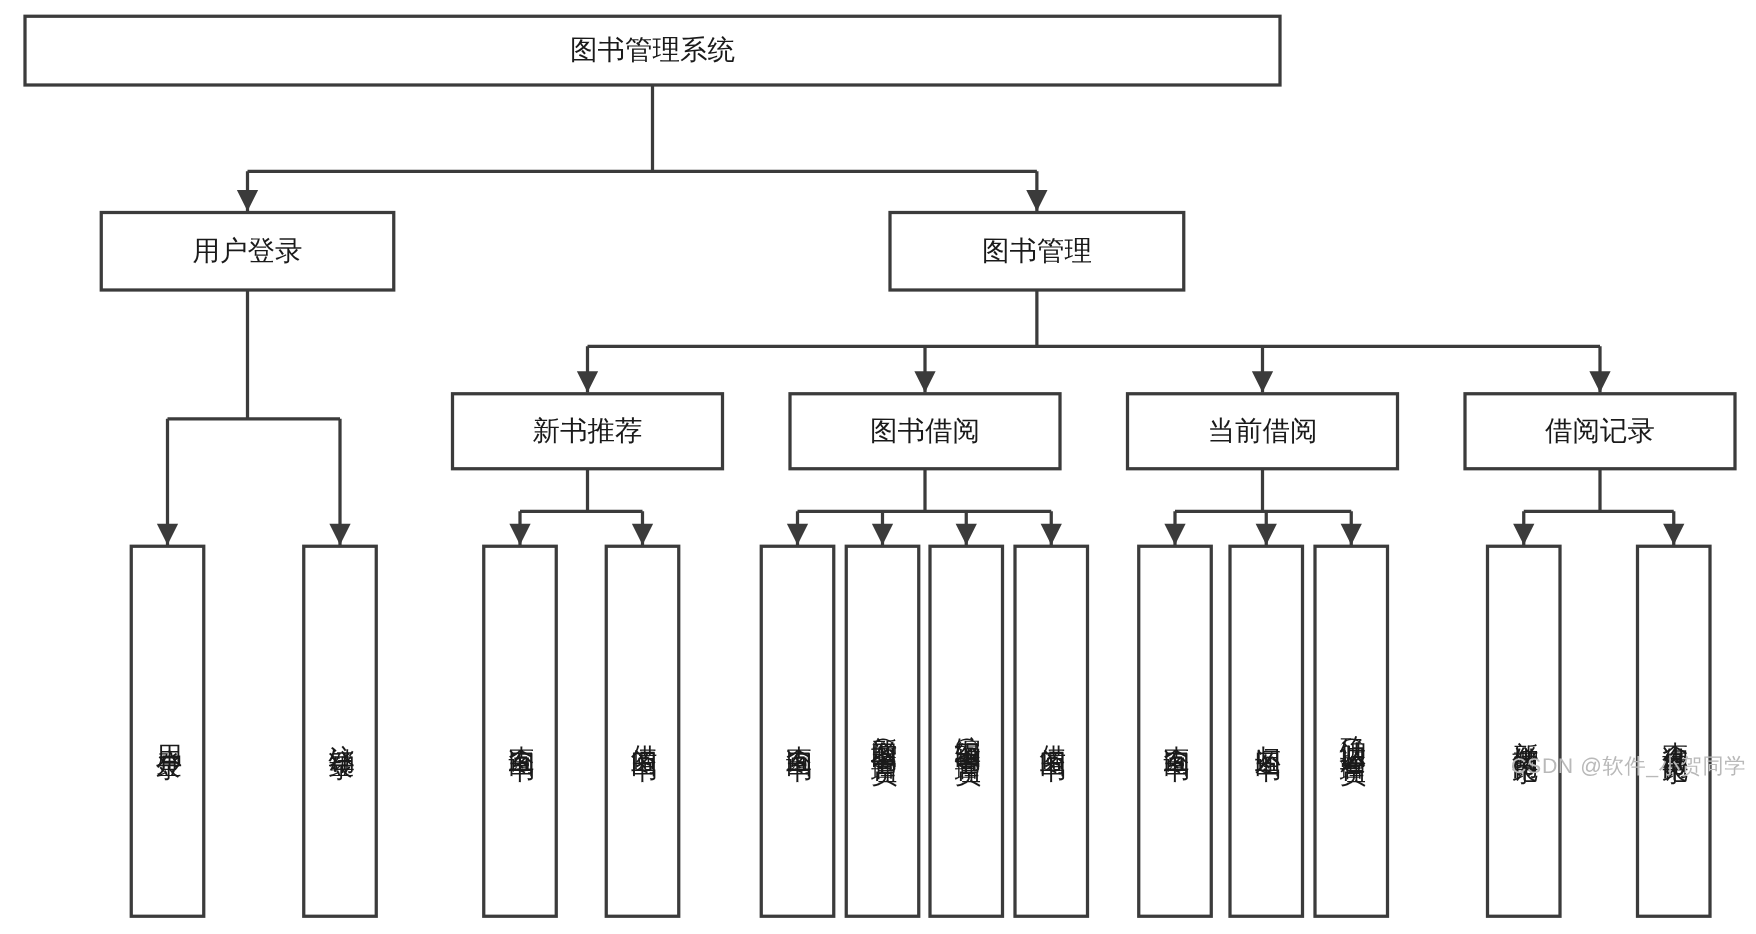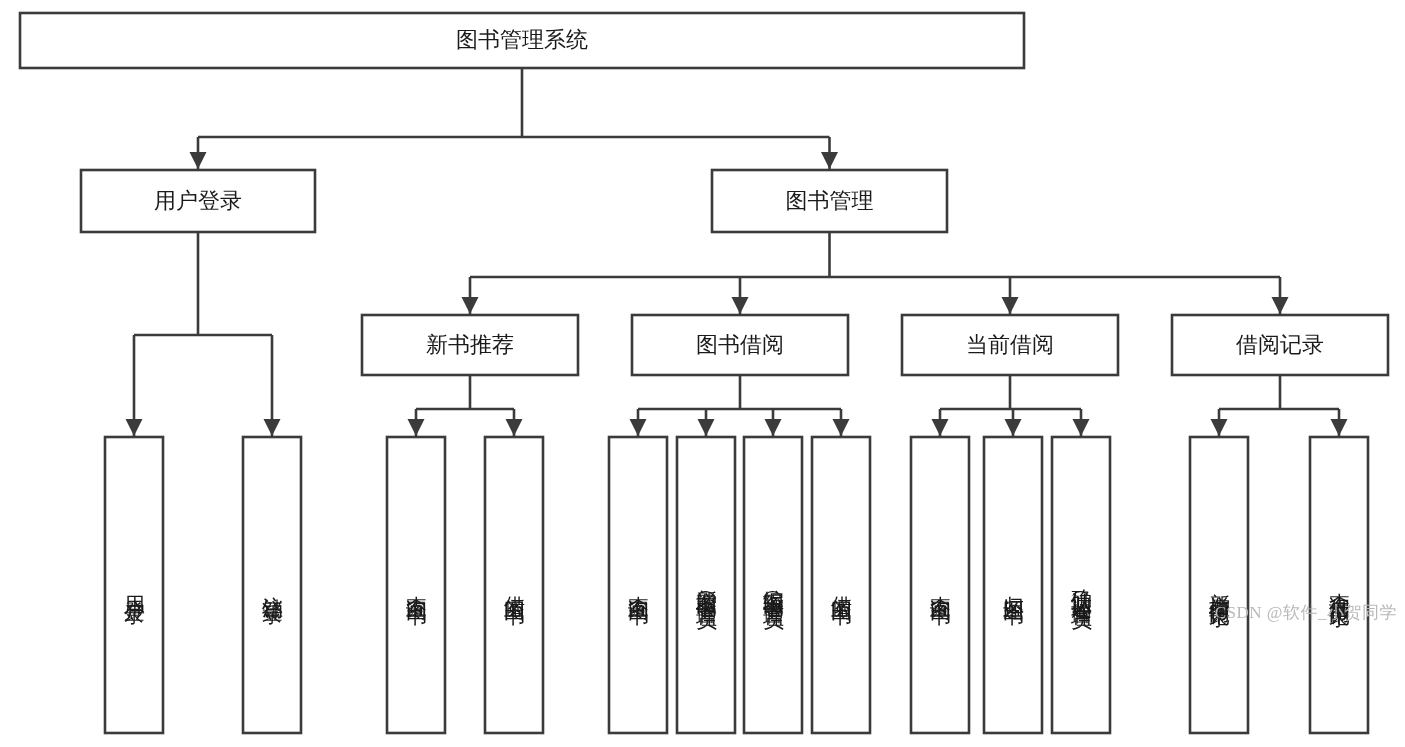--- a/index.html
+++ b/index.html
@@ -63,21 +63,21 @@
     font-size: 21px;
     line-height: 1.18;
     letter-spacing: 3px;
     color: #1a1a1a;
     white-space: nowrap;
   }
   .watermark {
     position: absolute;
     right: 8px;
     bottom: 6px;
-    font-family: Liberation Serif, serif;
+    font-family: Liberation Sans, sans-serif;
     font-size: 17px;
     color: #b9b9b9;
     letter-spacing: 0.5px;
     user-select: none;
   }
 </style>
 </head>
 <body>
 
 <div id="diagram-root">

